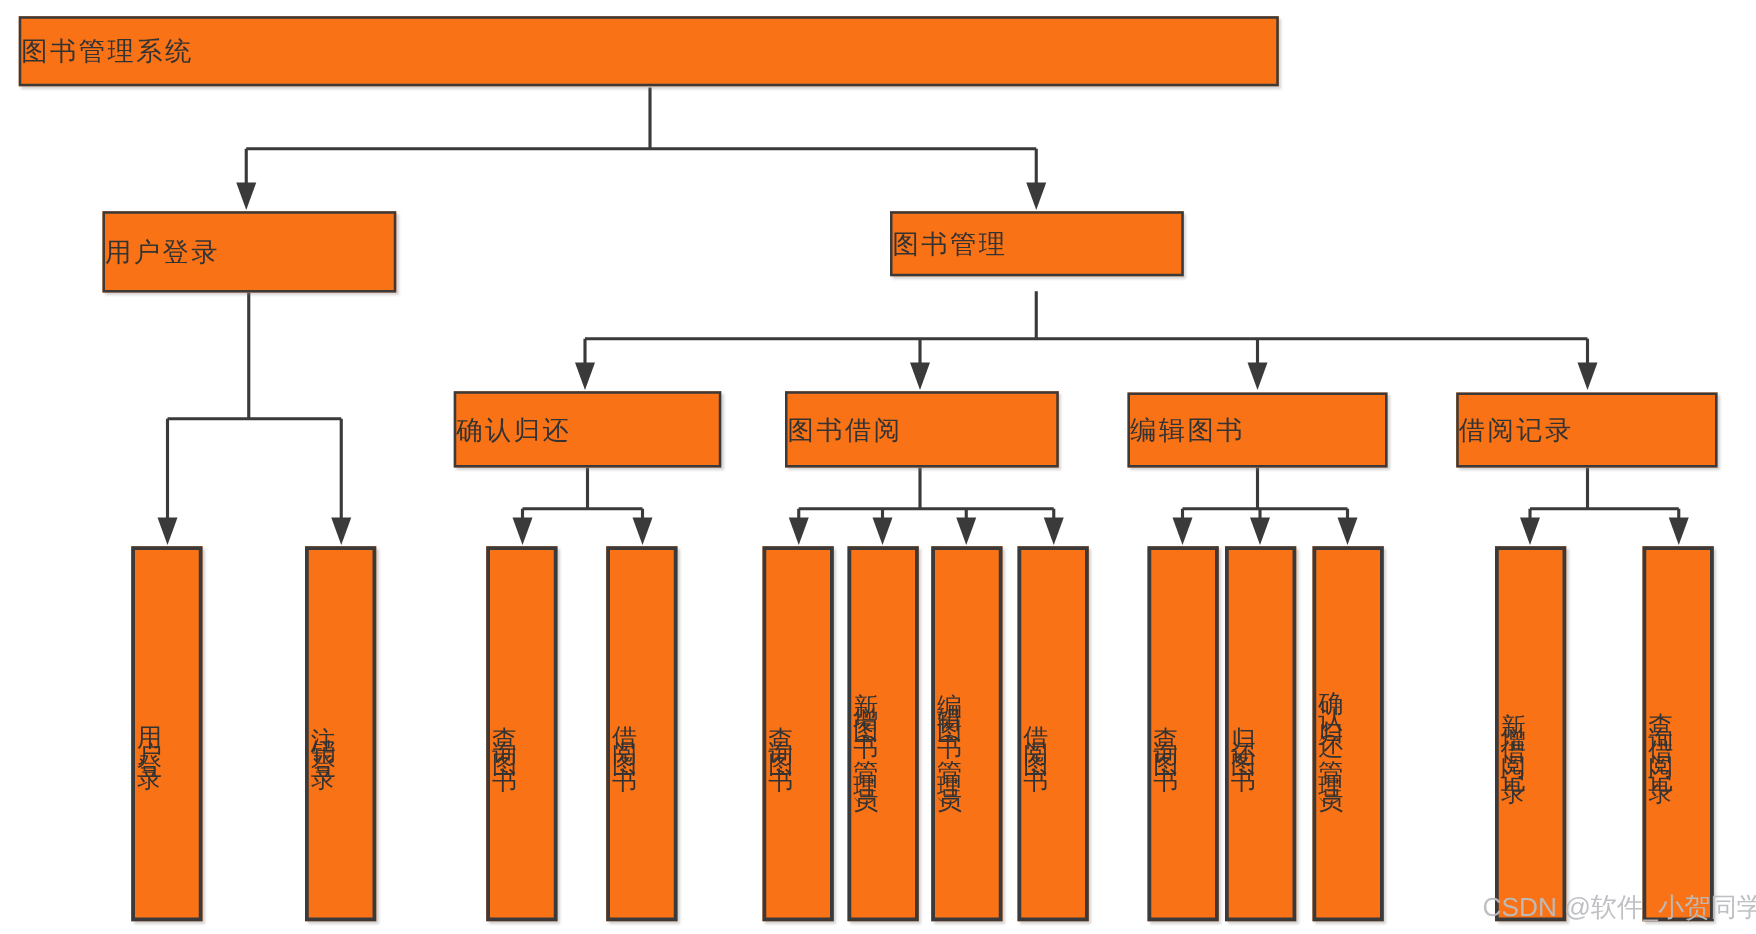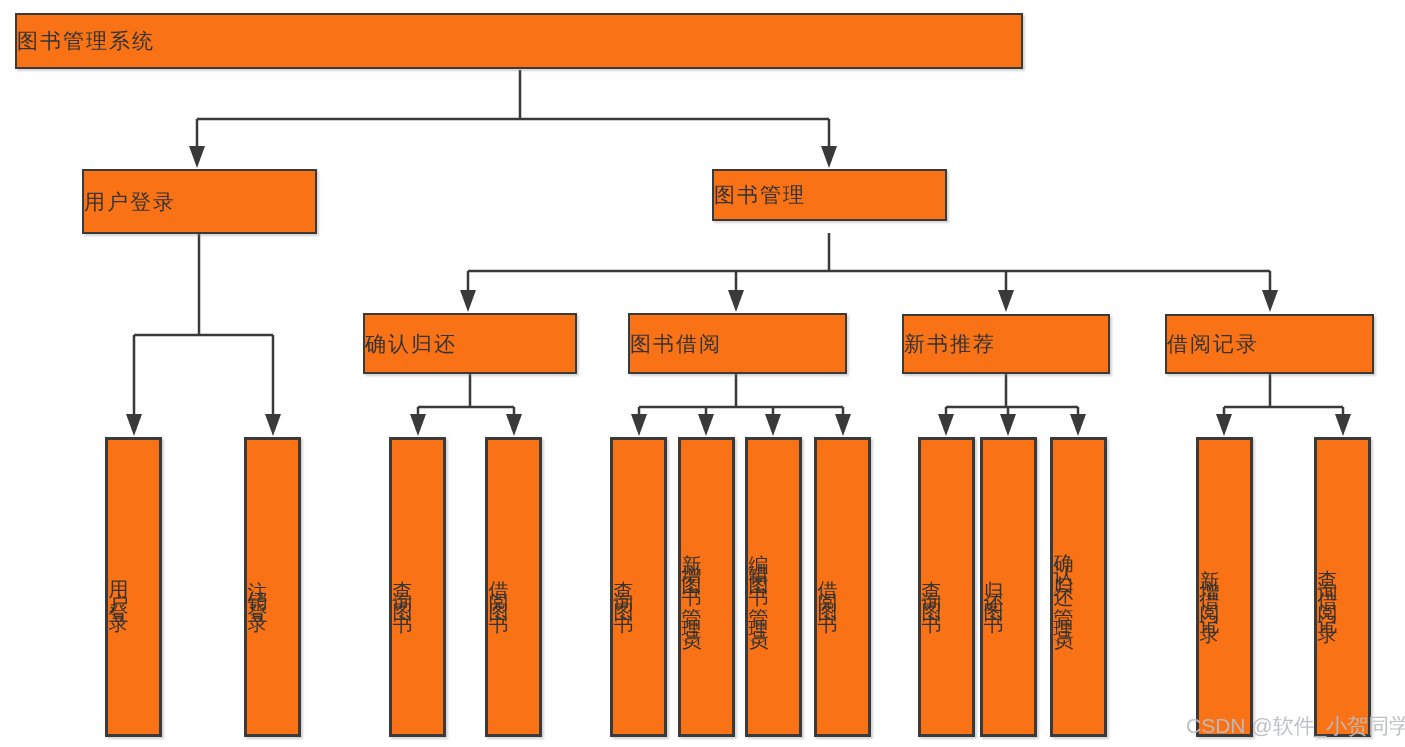--- a/index.html
+++ b/index.html
@@ -123,21 +123,21 @@
     <span class="hlabel">图书管理</span>
   </div>
 
   <div class="box n-g0">
     <span class="hlabel">确认归还</span>
   </div>
   <div class="box n-g1">
     <span class="hlabel">图书借阅</span>
   </div>
   <div class="box n-g2">
-    <span class="hlabel">新书推荐</span>
+    <span class="hlabel">编辑图书</span>
   </div>
   <div class="box n-g3">
     <span class="hlabel">借阅记录</span>
   </div>
 
   <div class="box leaf lf lf-0">
     <span class="vtext">用户登录</span>
   </div>
   <div class="box leaf lf lf-1">
     <span class="vtext">注销登录</span>

